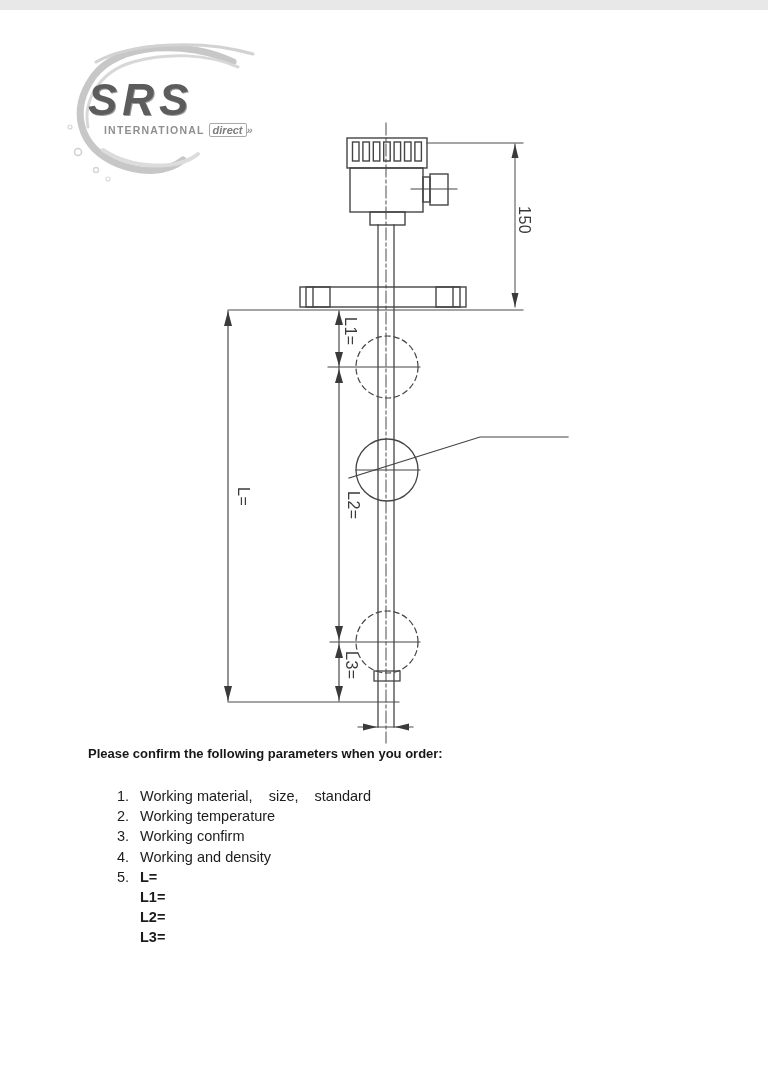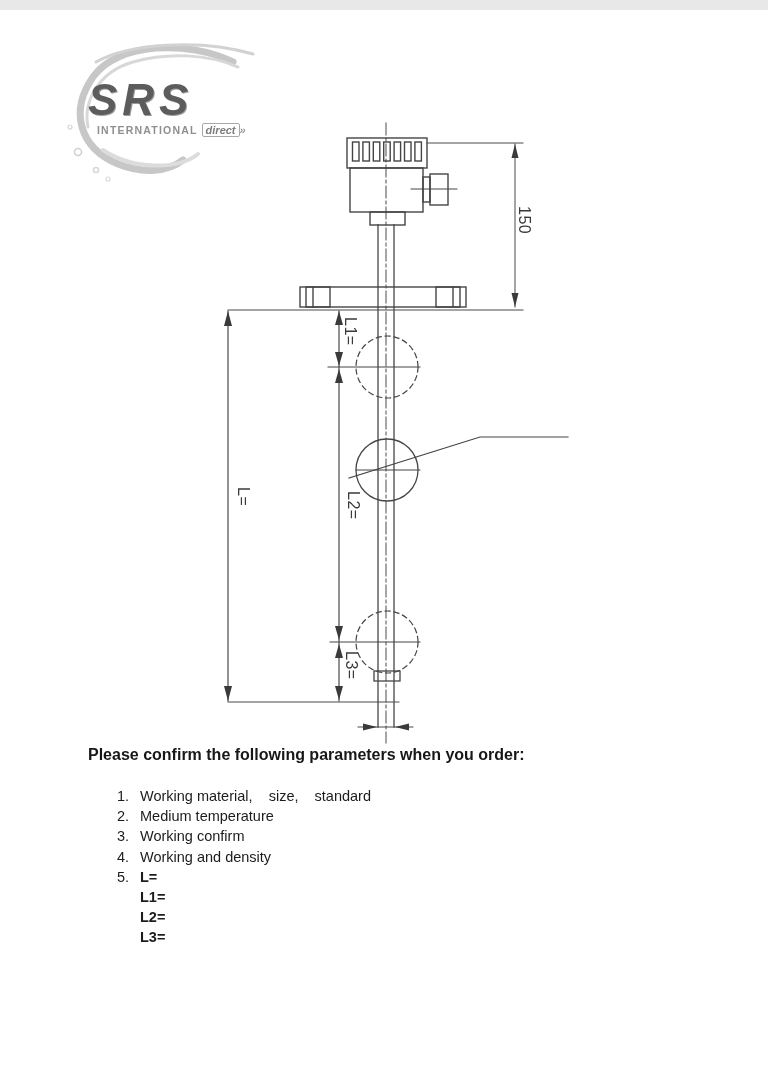--- a/index.html
+++ b/index.html
@@ -21,33 +21,33 @@
   
   .logo{position:absolute;left:48px;top:22px;width:220px;height:152px;}
   .logo-splash{position:absolute;left:0;top:0;}
   .logo-srs{
     position:absolute;left:40px;top:46px;
     font-size:44px;font-weight:bold;font-style:italic;
     color:#5c5c5c;letter-spacing:5px;
     text-shadow:1px 1px 0 #9a9a9a;
     line-height:1;
   }
-  .logo-sub{position:absolute;left:49px;top:88px;white-space:nowrap;}
+  .logo-sub{position:absolute;left:56px;top:88px;white-space:nowrap;}
   .logo-intl{
     font-size:10.5px;color:#8f8f8f;letter-spacing:1.2px;font-weight:bold;
   }
   .logo-direct{
     font-size:11px;color:#7d7d7d;font-weight:bold;font-style:italic;
     border:1px solid #a9a9a9;border-radius:2px;padding:0 3px;margin-left:4px;
   }
   .logo-chev{font-size:11px;color:#9a9a9a;font-weight:bold;font-style:italic;}
   
   .order-title{
     position:absolute;left:88px;top:736px;
-    font-size:16px;font-weight:bold;color:#171717;
+    font-size:13px;font-weight:bold;color:#171717;
   }
   .order-list{position:absolute;left:117px;top:778px;color:#1c1c1c;}
   .order-row{display:flex;height:20.2px;align-items:flex-start;font-size:14.5px;}
   .order-num{width:23px;flex:0 0 23px;}
   .order-text{white-space:pre-wrap;}
   .bold{font-weight:bold;}
   .order-sub{margin-left:23px;}
 </style>
 </head>
 <body>
@@ -166,21 +166,21 @@
 
   <div class="order-title">Please confirm the following parameters when you order:</div>
 
   <div class="order-list">
     <div class="order-row">
       <span class="order-num">1.</span>
       <span class="order-text">Working material,    size,    standard</span>
     </div>
     <div class="order-row">
       <span class="order-num">2.</span>
-      <span class="order-text">Medium temperature</span>
+      <span class="order-text">Working temperature</span>
     </div>
     <div class="order-row">
       <span class="order-num">3.</span>
       <span class="order-text">Working confirm</span>
     </div>
     <div class="order-row">
       <span class="order-num">4.</span>
       <span class="order-text">Working and density</span>
     </div>
     <div class="order-row">

